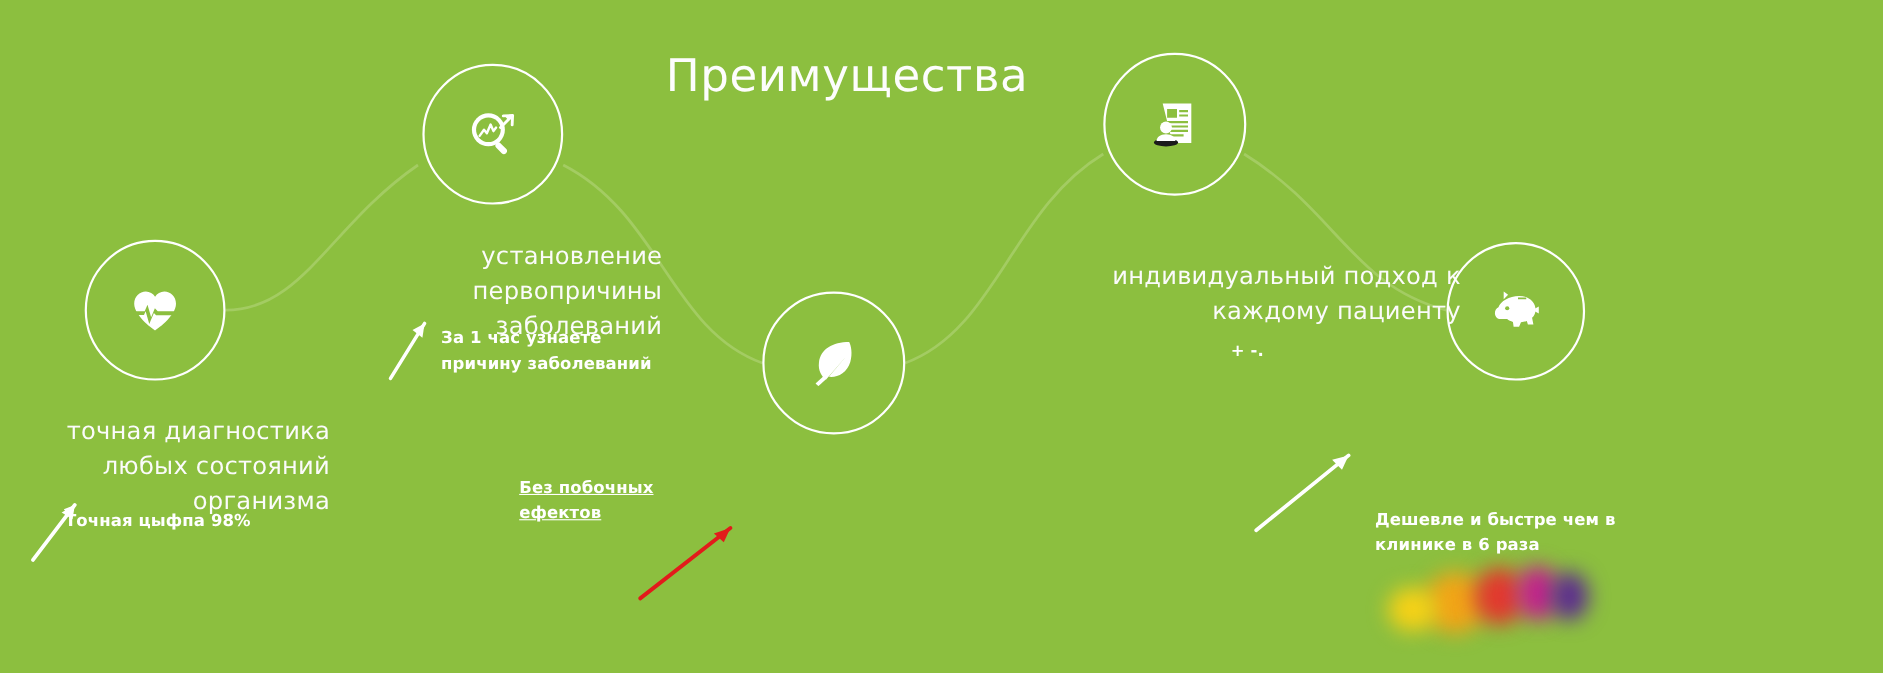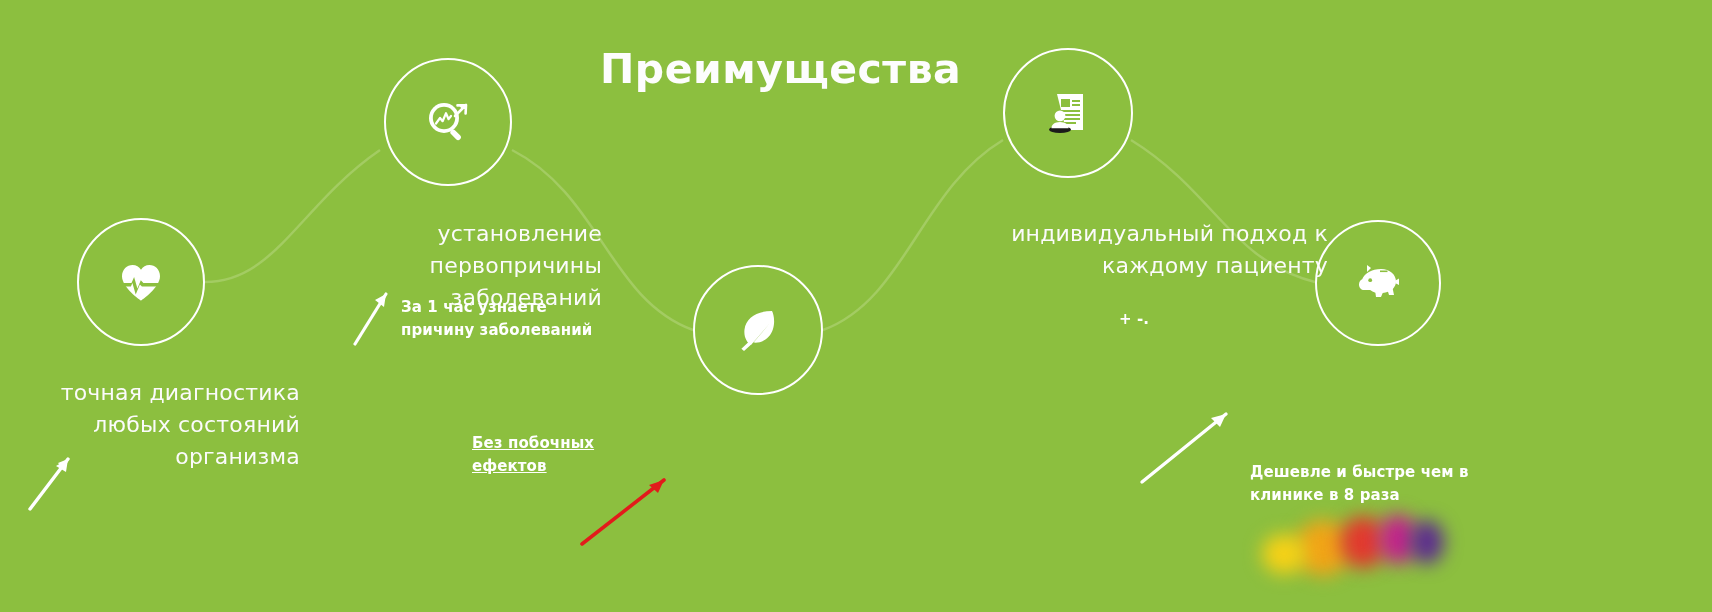--- a/index.html
+++ b/index.html
@@ -15,21 +15,21 @@
   
   #connector { position:absolute; left:0; top:0; width:1712px; height:612px; pointer-events:none; }
 
   
   .blob { position:absolute; border-radius:50%; filter:blur(9px); }
 
   
   #page-title {
     position:absolute; left:600px; top:45px; width:340px;
     text-align:center;
-    font-size:41px; font-weight:700; letter-spacing:.5px;
+    font-size:41px; font-weight:400; letter-spacing:.5px;
     color:#fdfdfd; white-space:nowrap;
   }
 
   
   .node {
     position:absolute; border-radius:50%;
     border:2px solid #ffffff;
     display:flex; align-items:center; justify-content:center;
   }
   .node svg { display:block; }
@@ -78,20 +78,21 @@
         <path fill="#8cbf3f" d="M1 20h10.5l2.6-6 3.3 11.5 3.4-8.2 2.6 2.7H41v3.6H21.9l-2-2.1-4.2 10.1-3.3-11.6-1.5 3.4H1z"></path>
       </svg>
     </span>
   </div>
   <div class="caption" style="left:-18px; top:377px; width:318px;">точная диагностика любых состояний организма</div>
   <svg class="arrow" style="left:22px; top:447px;" width="70" height="66" viewBox="0 0 70 66" xmlns="http://www.w3.org/2000/svg">
     <path d="M8 62 L46 12" stroke="#ffffff" stroke-width="3.4" fill="none" stroke-linecap="round"></path>
     <path d="M46 12 L34 19 L44 25 Z" fill="#ffffff"></path>
     <path d="M46 12 L36 16 L43 24 Z" fill="#ffffff"></path>
   </svg>
+  <div class="note" style="left:59px; top:462px; width:200px;">Точная цыфпа 98%</div>
 
   <div class="node" style="left:384px; top:58px; width:128px; height:128px;">
     <span>
       <svg width="44" height="44" viewBox="0 0 44 44" xmlns="http://www.w3.org/2000/svg">
         <circle cx="18" cy="18" r="15" fill="#ffffff"></circle>
         <circle cx="18" cy="18" r="11.2" fill="#8cbf3f"></circle>
         <path d="M10 23.5 l4-5.5 2.6 3.2 3.4-8 2.6 6 2.4-3.2" stroke="#ffffff" stroke-width="2.2" fill="none" stroke-linejoin="round" stroke-linecap="round"></path>
         <rect x="27.2" y="28.4" width="12.5" height="5.6" rx="2.8" fill="#ffffff" transform="rotate(45 27.2 28.4)"></rect>
         <path d="M29 16 L40 5 M40 5 L31.5 5.4 M40 5 L39.6 13.5" stroke="#ffffff" stroke-width="2.6" fill="none" stroke-linecap="round"></path>
         <path d="M40 5 L32 4.6 L36 9 Z" fill="#ffffff"></path>
@@ -123,33 +124,33 @@
     <span>
       <svg width="44" height="42" viewBox="0 0 44 42" xmlns="http://www.w3.org/2000/svg">
         <path fill="#ffffff" d="M11 2h26v36H20z"></path>
         <path fill="#8cbf3f" d="M15 7h9v8h-9z M26 8h8v2h-8z M26 12h8v2h-8z M15 18h19v2H15z M15 22h19v2H15z M15 26h19v2H15z M15 30h15v2H15z"></path>
         <ellipse cx="14" cy="37.5" rx="11" ry="3.6" fill="#1b1b1b"></ellipse>
         <path fill="#ffffff" d="M14 18.5a5.4 5.4 0 1 1 0 10.8 5.4 5.4 0 0 1 0-10.8z"></path>
         <path fill="#ffffff" d="M14 30c5.4 0 8.6 2.8 8.6 6.2H5.4C5.4 32.8 8.6 30 14 30z"></path>
       </svg>
     </span>
   </div>
-  <div class="caption" style="left:1008px; top:218px; width:320px;">индивидуальный подход к каждому пациенту</div>
+  <div class="caption" style="left:1008px; top:236px; width:320px;">индивидуальный подход к каждому пациенту</div>
   <div class="note" style="left:1074px; top:308px; width:120px; text-align:center;">+ -.</div>
 
   <div class="node" style="left:1315px; top:220px; width:126px; height:126px;">
     <span>
       <svg width="42" height="38" viewBox="0 0 42 38" xmlns="http://www.w3.org/2000/svg">
         <path fill="#ffffff" d="M14 4 L10 1 10 8z"></path>
         <path fill="#ffffff" d="M24 5c9 0 15 5.6 15 12.5 0 3-1.2 5.5-3.2 7.4L37 31h-5l-1-3.2c-1.6.6-3.4 1-5.3 1.1L24 33h-5l-.6-4.3c-2-.5-3.8-1.4-5.3-2.6H7c-2.6 0-5-2.4-5-5.6 0-2.3 1.3-4.3 3.2-5.2C7.3 9.8 14.8 5 24 5z"></path>
         <circle cx="13.2" cy="16.2" r="1.9" fill="#8cbf3f"></circle>
         <path fill="#ffffff" d="M38.5 16.5 L42 14.6 42 21 38.5 19.2z"></path>
         <path fill="#8cbf3f" d="M23 6.5h7.5v1.6H23z"></path>
       </svg>
     </span>
   </div>
   <svg class="arrow" style="left:1132px; top:404px;" width="110" height="86" viewBox="0 0 110 86" xmlns="http://www.w3.org/2000/svg">
     <path d="M10 78 L94 10" stroke="#ffffff" stroke-width="3.4" fill="none" stroke-linecap="round"></path>
     <path d="M94 10 L79 14 L88 23 Z" fill="#ffffff"></path>
   </svg>
-  <div class="note" style="left:1250px; top:461px; width:226px;">Дешевле и быстре чем в клинике в 8 раза</div>
+  <div class="note" style="left:1250px; top:461px; width:226px;">Дешевле и быстре чем в клинике в 6 раза</div>
 
 </div>
 
 </body></html>

